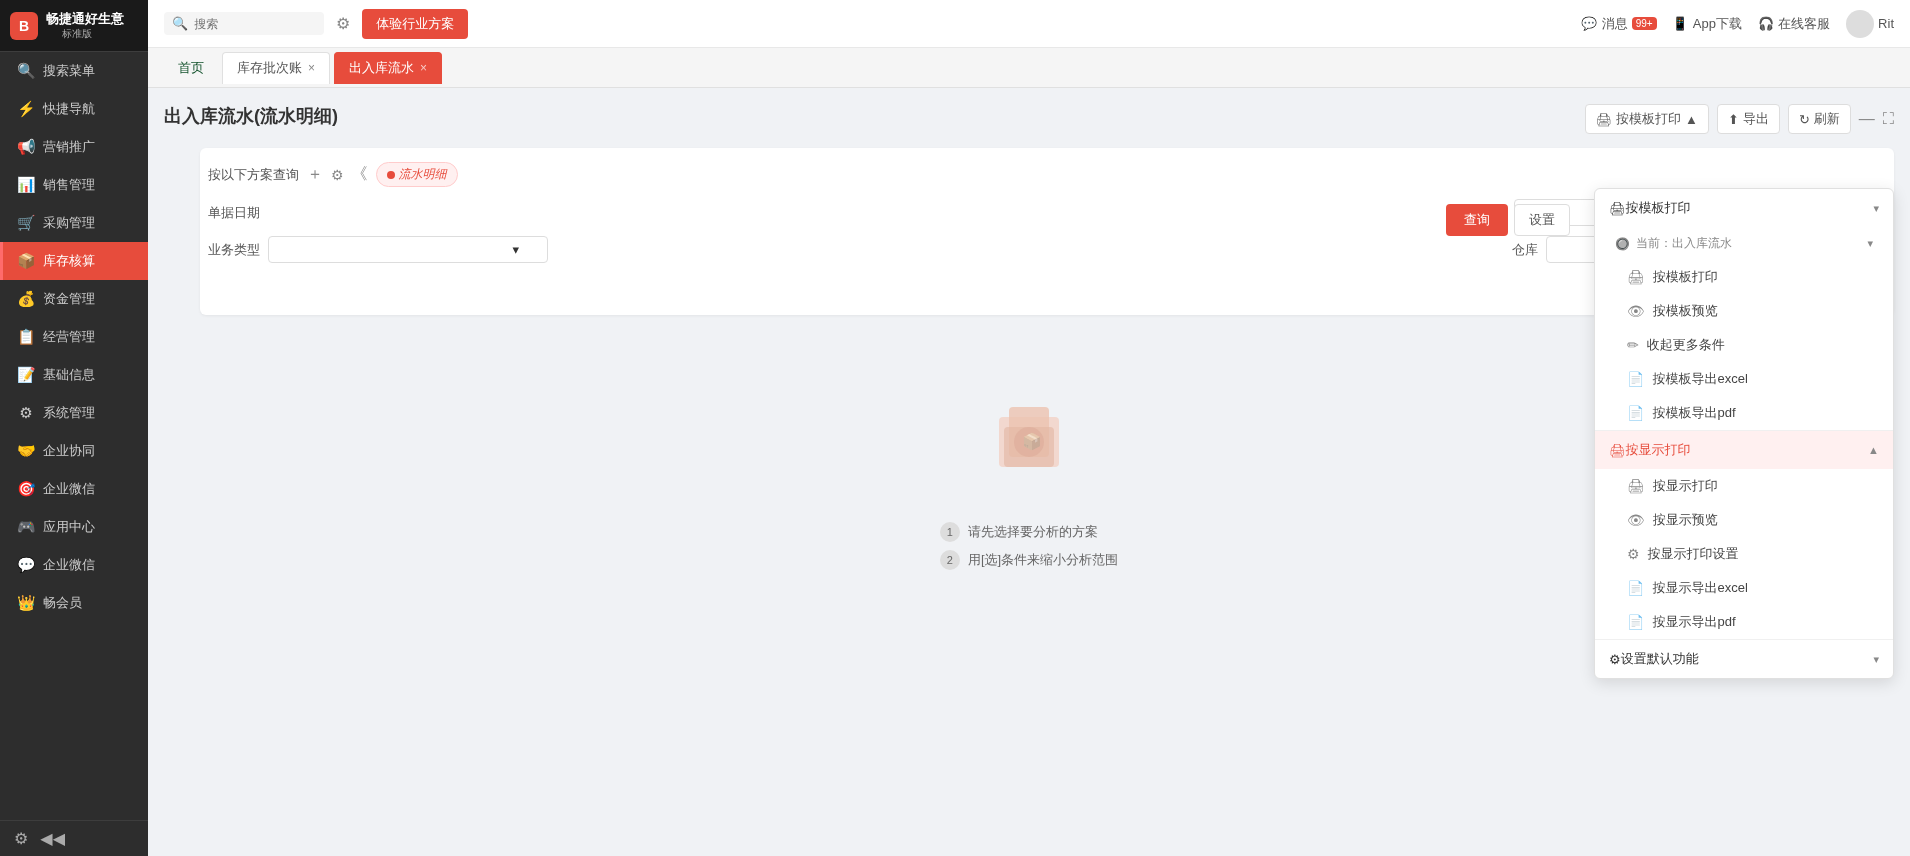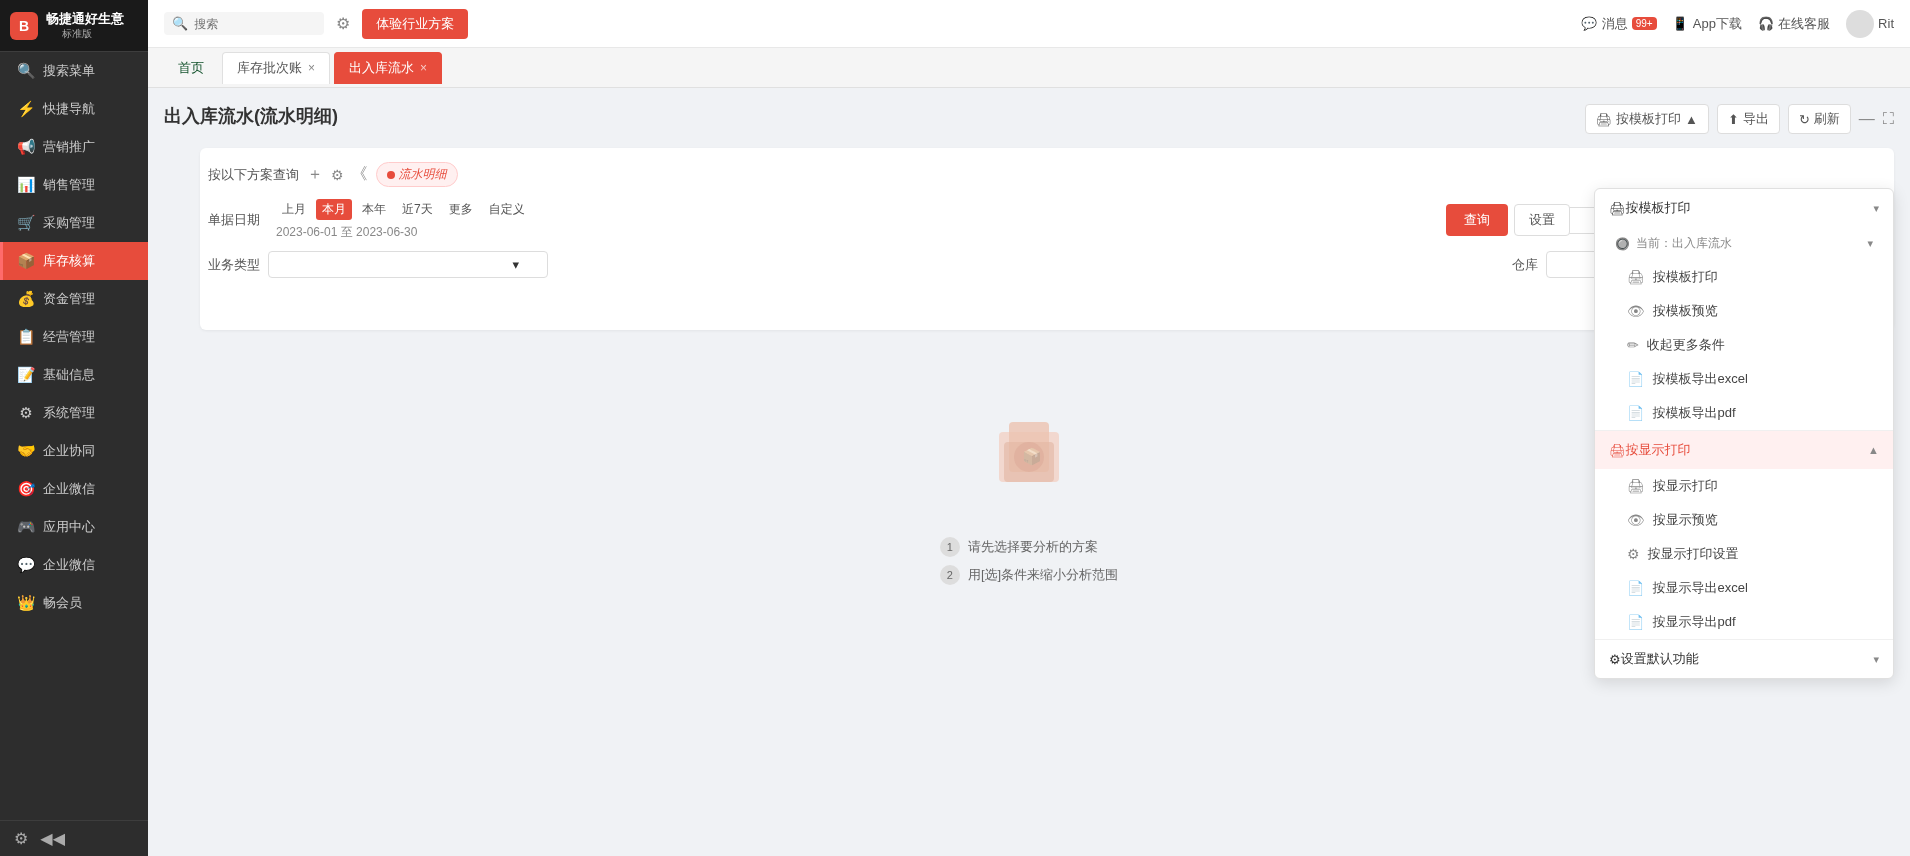--- a/index.html
+++ b/index.html
@@ -467,31 +467,20 @@
         <span style="color:#888;cursor:pointer;font-size:16px;">＋</span>
         <span style="color:#888;cursor:pointer;font-size:14px;">⚙</span>
         <span style="color:#888;cursor:pointer;font-size:16px;">《</span>
         <div class="tag-red">
           <span class="dot"></span>
           <span>流水明细</span>
         </div>
       </div>
       <div class="filter-row">
         <span class="filter-label">单据日期</span>
-        <div style="display:flex;flex-direction:column;gap:2px;">
-          <div class="date-shortcuts">
-            <span class="date-shortcut">上月</span>
-            <span class="date-shortcut active">本月</span>
-            <span class="date-shortcut">本年</span>
-            <span class="date-shortcut">近7天</span>
-            <span class="date-shortcut">更多</span>
-            <span class="date-shortcut">自定义</span>
-          </div>
-          <div class="date-range">2023-06-01 至 2023-06-30</div>
-        </div>
         <div style="flex:1;"></div>
         <div class="filter-item">
           <span class="filter-label">单据类型</span>
           <div class="filter-select filter-select-wide">
             <span></span>
             <span>▾</span>
           </div>
         </div>
         <span style="font-size:16px;color:#888;cursor:pointer;">···</span>
       </div>

